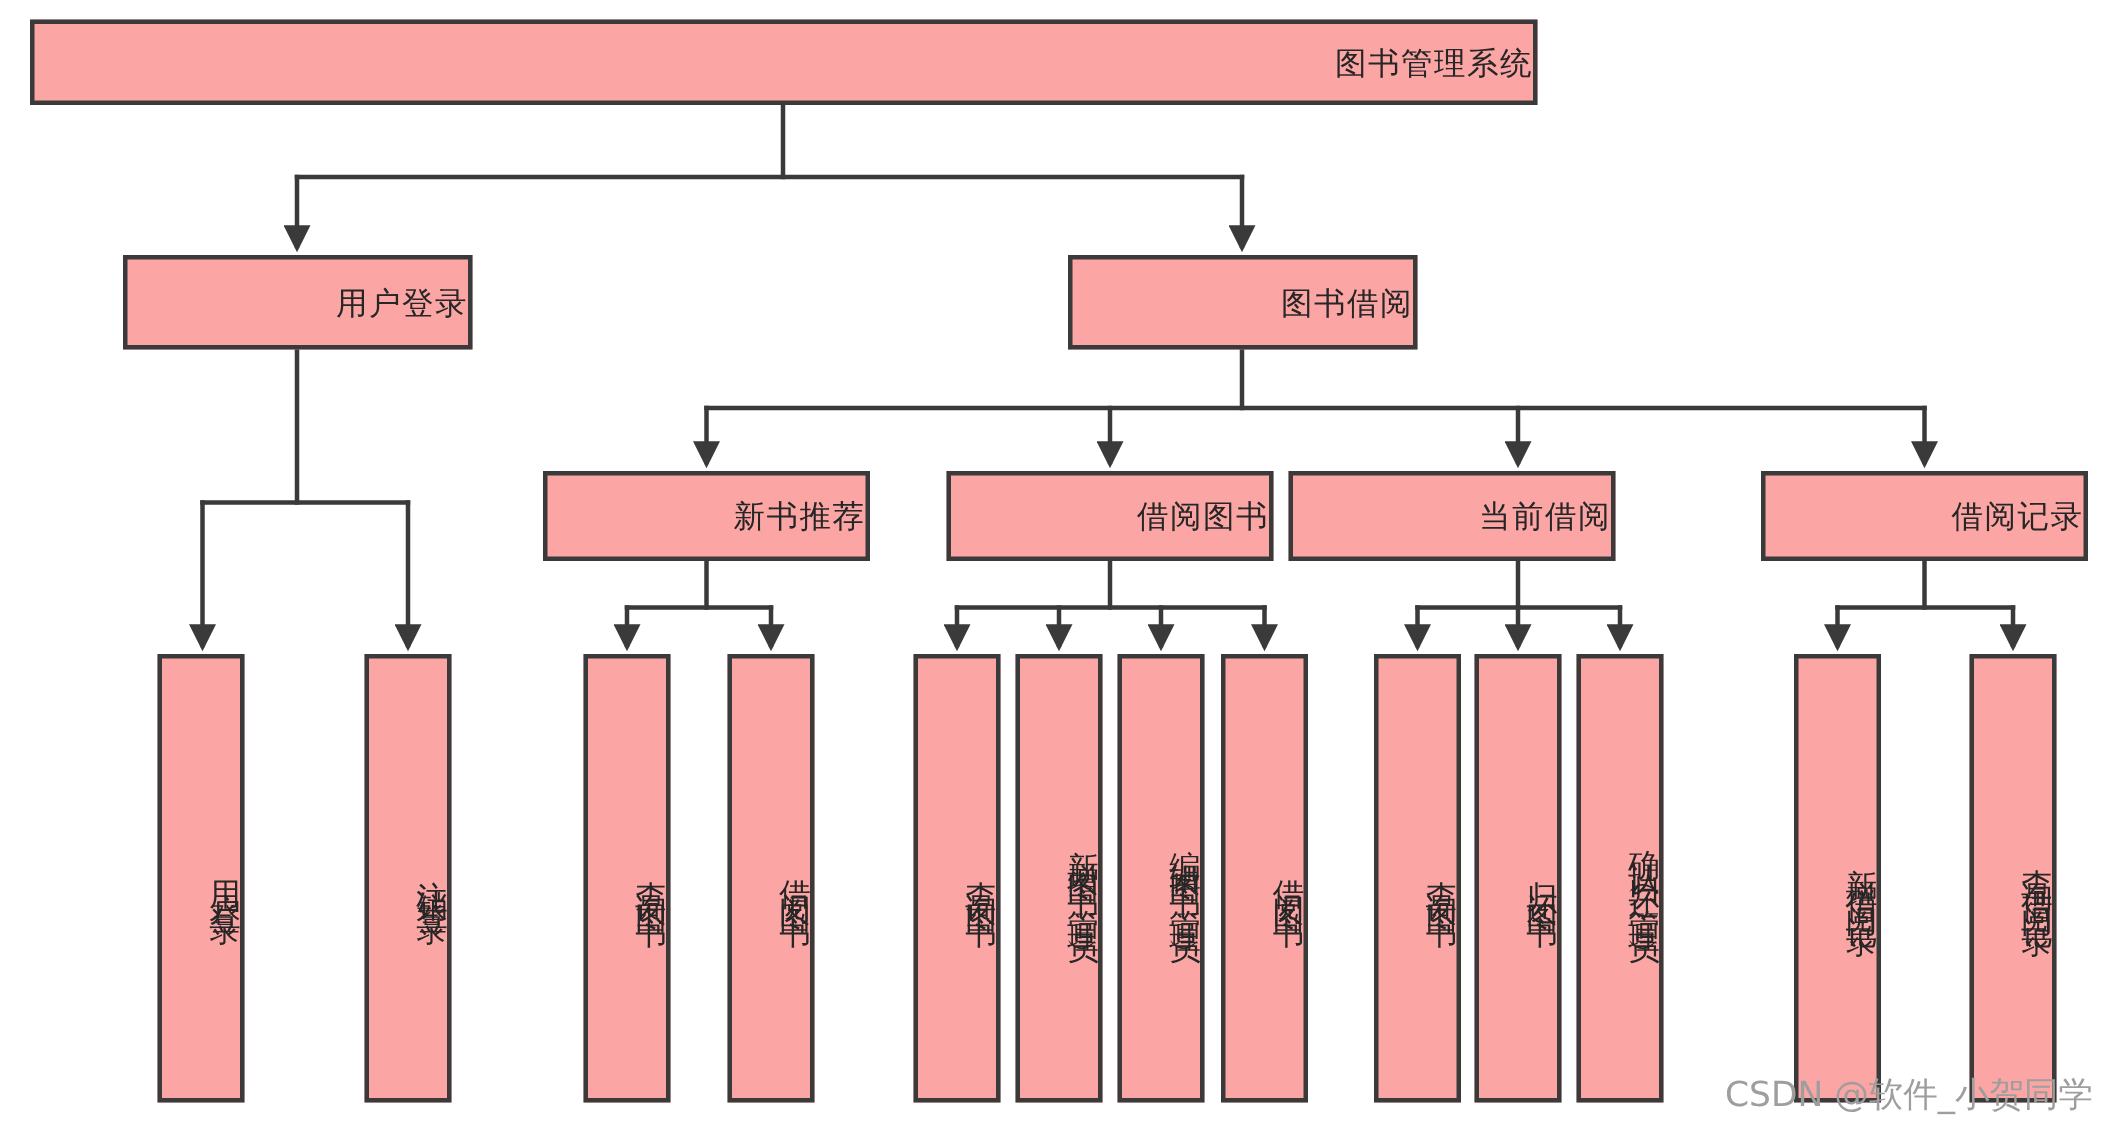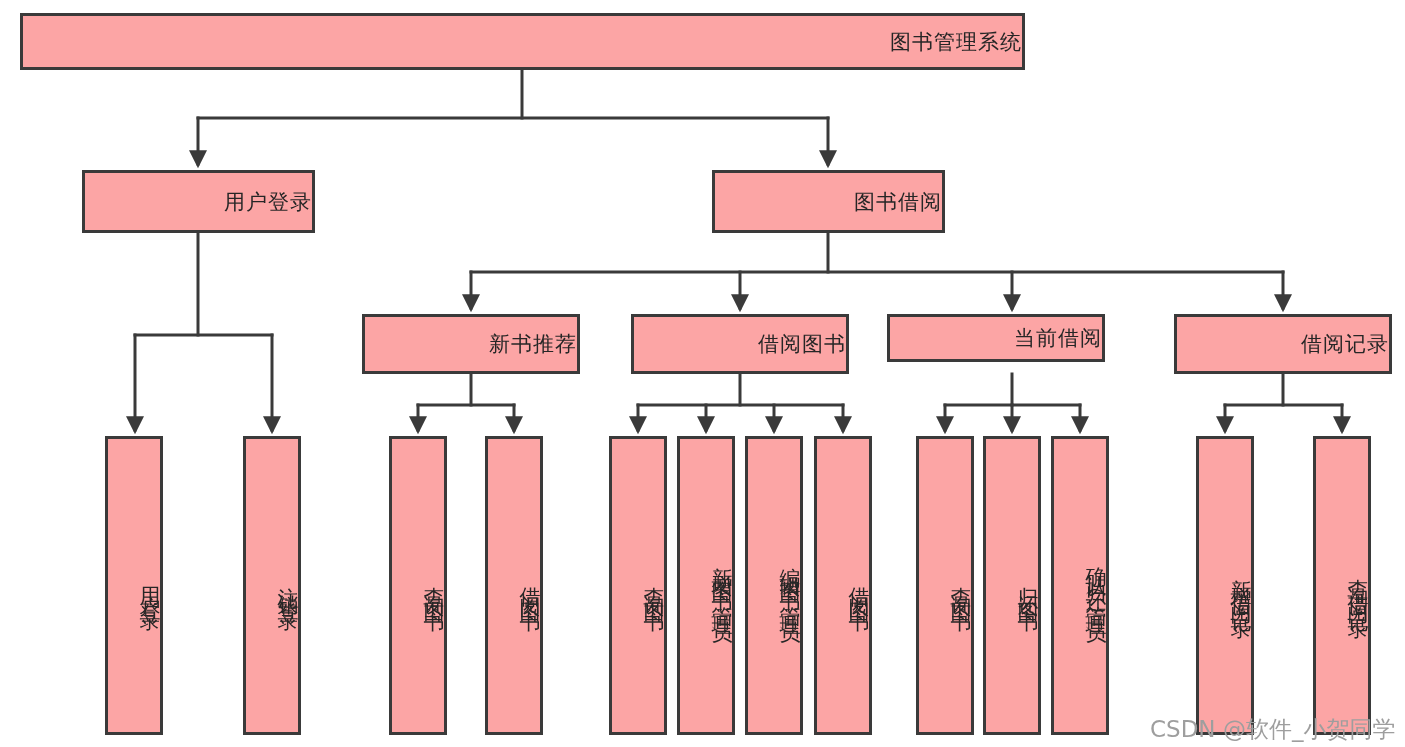--- a/index.html
+++ b/index.html
@@ -123,21 +123,21 @@
   <div class="node h" style="left:712px; top:170px; width:233px; height:63px;">
     <span class="lbl">图书借阅</span>
   </div>
 
   <div class="node h" style="left:362px; top:314px; width:218px; height:60px;">
     <span class="lbl">新书推荐</span>
   </div>
   <div class="node h" style="left:631px; top:314px; width:218px; height:60px;">
     <span class="lbl">借阅图书</span>
   </div>
-  <div class="node h" style="left:887px; top:314px; width:218px; height:48px;">
+  <div class="node h" style="left:859px; top:314px; width:218px; height:60px;">
     <span class="lbl">当前借阅</span>
   </div>
   <div class="node h" style="left:1174px; top:314px; width:218px; height:60px;">
     <span class="lbl">借阅记录</span>
   </div>
 
   <div class="node v" style="left:105px; top:436px; width:58px; height:299px;">
     <span class="lbl">用户登录</span>
   </div>
   <div class="node v" style="left:243px; top:436px; width:58px; height:299px;">

